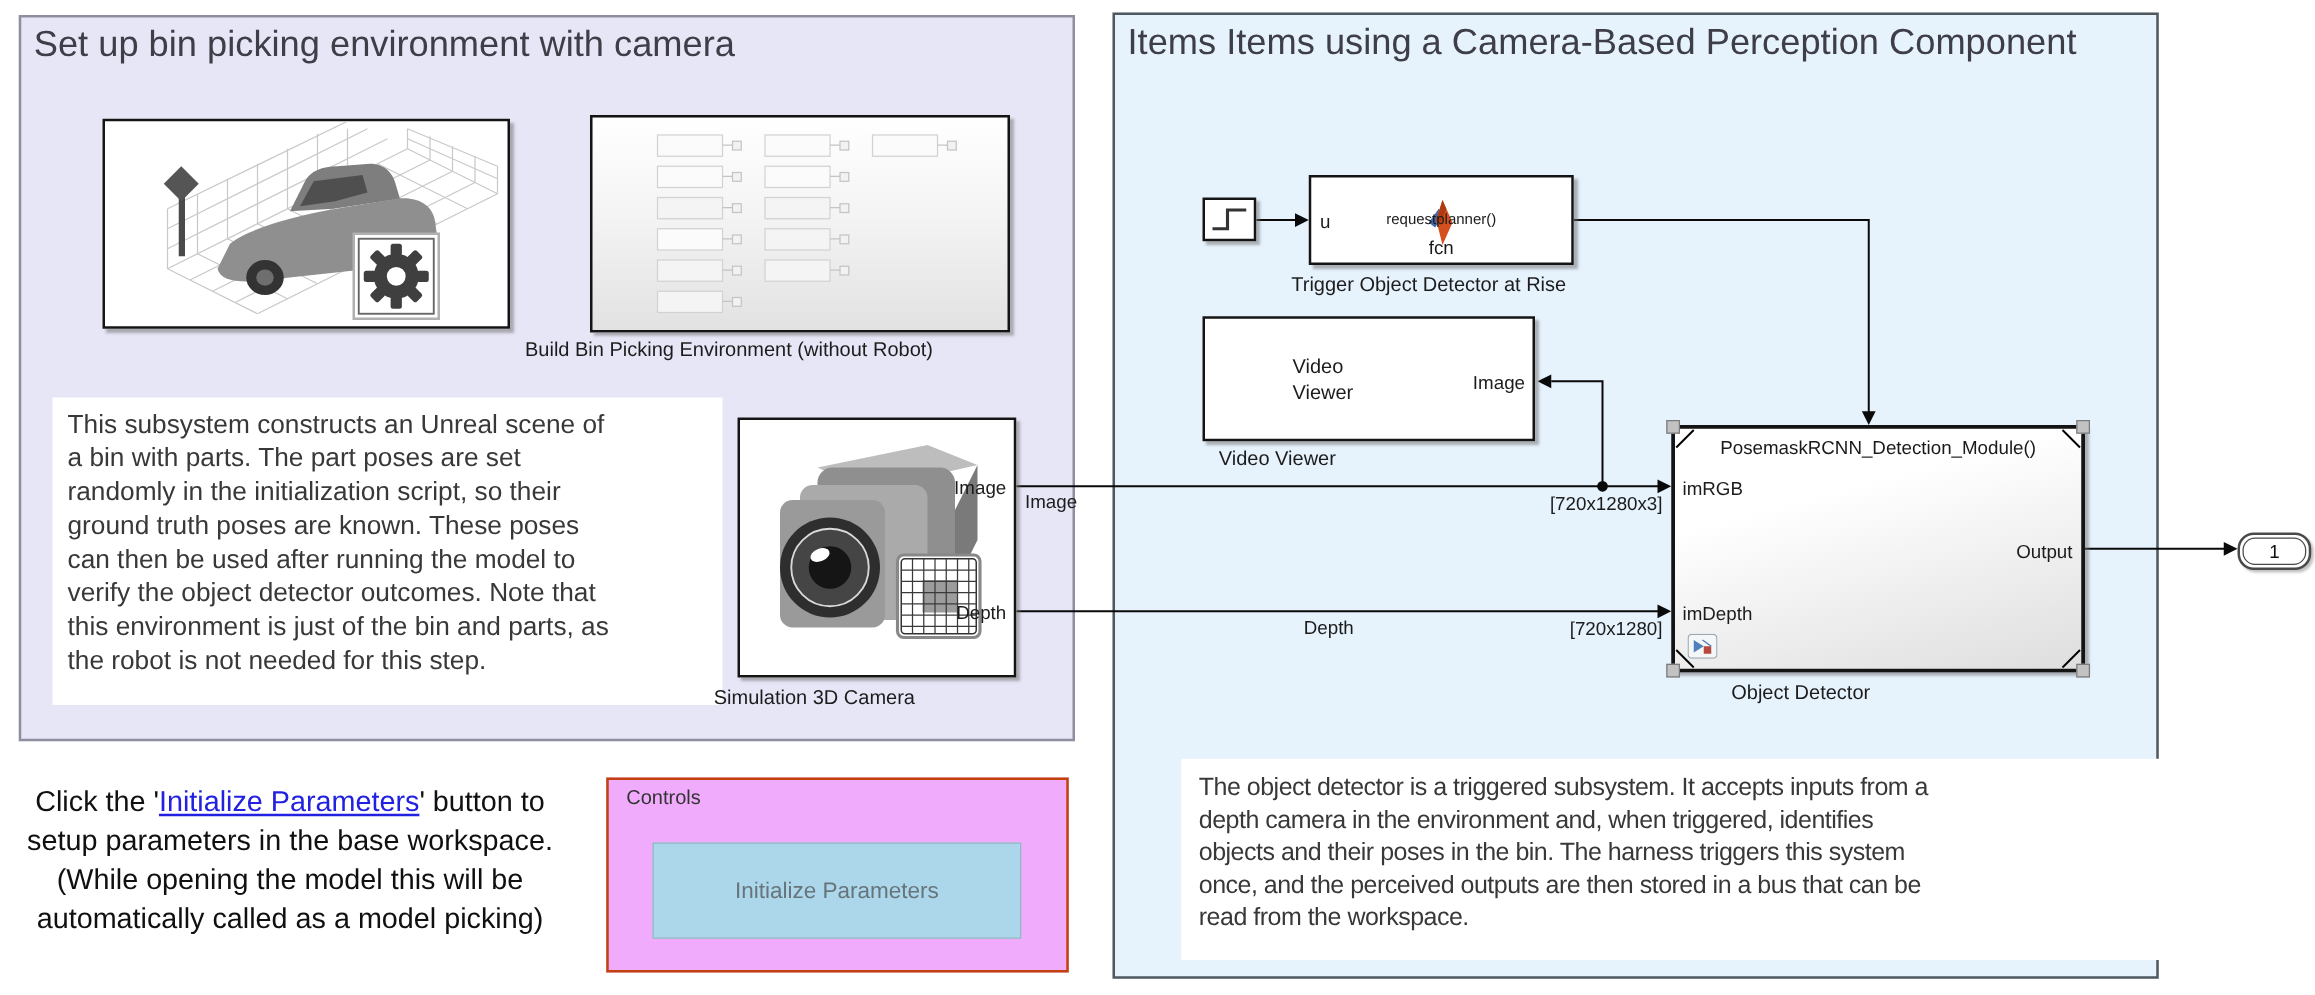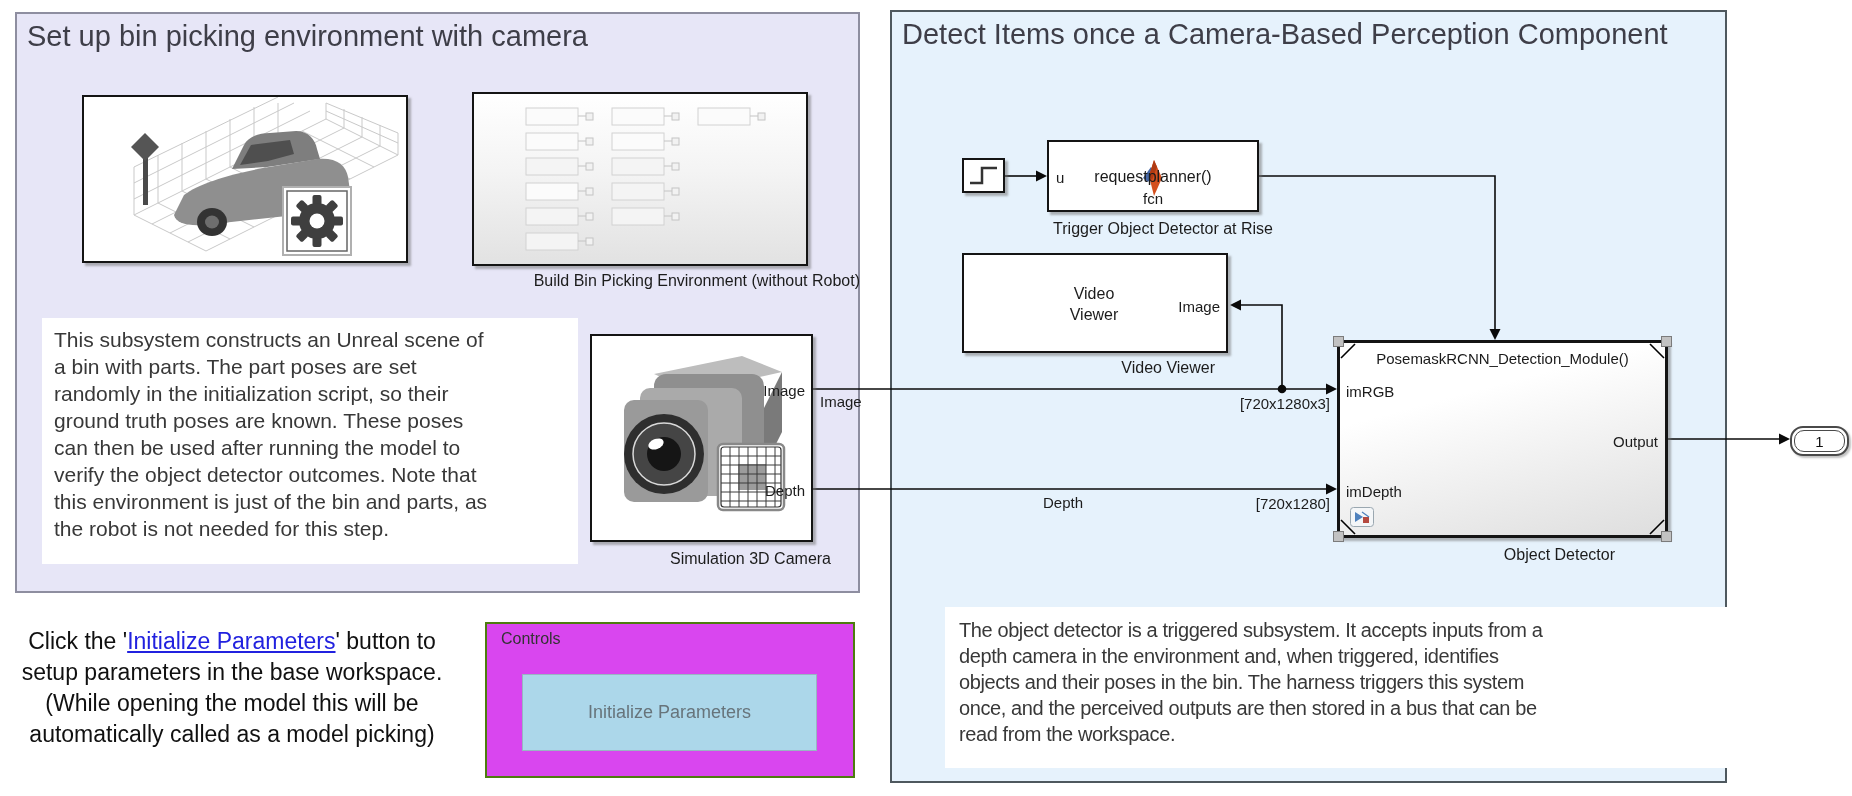--- a/index.html
+++ b/index.html
@@ -15,35 +15,35 @@
   .area-title { position:absolute; left:10px; top:6px; font-size:29px; color:#3E3E48; white-space:nowrap; }
 
   
   .sim-block {
     position:absolute; background:#ffffff; border:2px solid #141414;
     box-shadow:3px 3px 2px rgba(110,110,110,0.5); box-sizing:border-box;
   }
   .grad-block { background:linear-gradient(180deg,#ffffff 0%,#f4f4f4 45%,#e2e2e2 100%); }
   .detector   { border-width:3px; background:linear-gradient(165deg,#ffffff 30%,#dedede 100%); }
 
-  .block-label { position:absolute; font-size:16px; color:#1c1c1c; text-align:right; white-space:nowrap; }
+  .block-label { position:absolute; font-size:16px; color:#1c1c1c; text-align:left; white-space:nowrap; }
   .port-label  { position:absolute; font-size:15px; color:#1c1c1c; line-height:17px; white-space:nowrap; }
   .right-align { text-align:right; }
 
   .annotation {
     position:absolute; background:#ffffff; color:#383838;
     white-space:pre-line;
   }
   .anno-left  { left:42px; top:318px; width:512px; height:230px; padding:8px 12px; font-size:21px; line-height:27px; }
   .anno-right { left:945px; top:607px; width:755px; height:141px; padding:10px 14px; font-size:20px; line-height:26px; letter-spacing:-0.4px; }
 
   .callout { left:12px; top:626px; width:440px; text-align:center; font-size:23px; line-height:31px; color:#101010; }
   .callout a { color:#2121DF; text-decoration:underline; cursor:pointer; }
 
-  .controls-box { left:485px; top:622px; width:370px; height:156px; background:#d946ef; border:2px solid #4d7c0f; }
+  .controls-box { left:485px; top:622px; width:370px; height:156px; background:#f0abfc; border:2px solid #c2410c; }
   .controls-title { position:absolute; left:14px; top:6px; font-size:16px; color:#333; }
   .init-button {
     position:absolute; left:35px; top:50px; width:293px; height:75px;
     background:#ACD7EA; border:1px solid #98B5C2; color:#67747B;
     font-size:18px; display:flex; align-items:center; justify-content:center; cursor:pointer;
     font-family:"Liberation Sans", sans-serif;
   }
 
   .outport {
     position:absolute; left:1790px; top:426px; width:55px; height:26px;
@@ -66,21 +66,21 @@
 </style>
 </head>
 <body>
 
 <div class="canvas">
 
   <div class="abs area-left">
     <div class="area-title">Set up bin picking environment with camera</div>
   </div>
   <div class="abs area-right">
-    <div class="area-title">Detect Items once a Camera-Based Perception Component</div>
+    <div class="area-title">Items Items using a Camera-Based Perception Component</div>
   </div>
 
   <svg class="wire-layer" width="1852" height="796" viewBox="0 0 1852 796">
     <g stroke="#0a0a0a" stroke-width="1.6" fill="#0a0a0a">
 
       <g>
         <line x1="813" y1="389" x2="1327" y2="389"></line>
         <polygon points="1326,383.5 1337,389 1326,394.5" stroke="none"></polygon>
         <circle cx="1282" cy="389" r="4.3" stroke="none"></circle>
         <polyline points="1282,389 1282,305 1241,305" fill="none"></polyline>
@@ -253,27 +253,27 @@
     </svg>
   </div>
 
   <div class="sim-block blocks-layer-item" style="left:1047px; top:140px; width:212px; height:72px; border-width:2.5px;">
     <svg class="abs" style="left:92px; top:16px;" width="26" height="40" viewBox="0 0 26 40">
       <polygon points="2,20 10,9 14,15 7,24" fill="#4668a8"></polygon>
       <polygon points="13,2 21,20 13,38 8,18" fill="#d4501e"></polygon>
       <polygon points="8,18 13,2 16,9 11,22" fill="#b03a12"></polygon>
     </svg>
     <div class="port-label" style="left:7px; top:27px;">u</div>
-    <div class="fcn-center" style="top:26px; font-size:16px;">requestplanner()</div>
+    <div class="fcn-center" style="top:26px; font-size:12px;">requestplanner()</div>
     <div class="fcn-center" style="top:48px; font-size:15px;">fcn</div>
   </div>
   <div class="block-label" style="left:1033px; top:220px; width:240px;">Trigger Object Detector at Rise</div>
 
   <div class="sim-block blocks-layer-item" style="left:962px; top:253px; width:266px; height:100px;">
-    <div class="port-label prewrap" style="left:70px; top:28px; width:120px; text-align:center; font-size:16px; line-height:21px;">Video
+    <div class="port-label prewrap" style="left:70px; top:28px; width:120px; font-size:16px; line-height:21px;">Video
 Viewer</div>
     <div class="port-label right-align" style="right:6px; top:43px; width:60px;">Image</div>
   </div>
   <div class="block-label" style="left:975px; top:359px; width:240px;">Video Viewer</div>
 
   <div class="sim-block detector blocks-layer-item" style="left:1337px; top:340px; width:331px; height:198px;">
     <svg class="abs" style="left:0; top:0;" width="325" height="192" viewBox="0 0 325 192">
       <g stroke="#000000" stroke-width="1.6">
         <line x1="1" y1="15" x2="15" y2="1"></line>
         <line x1="310" y1="1" x2="324" y2="15"></line>

